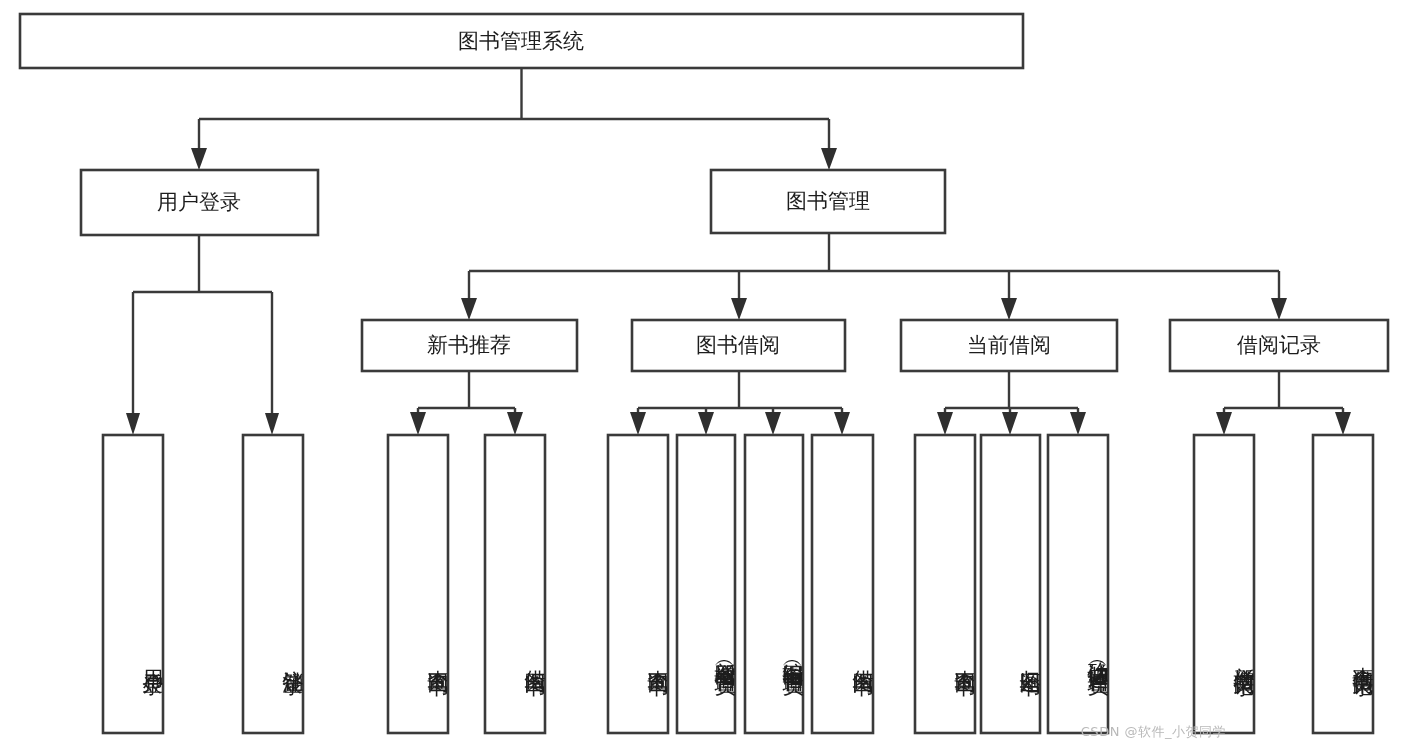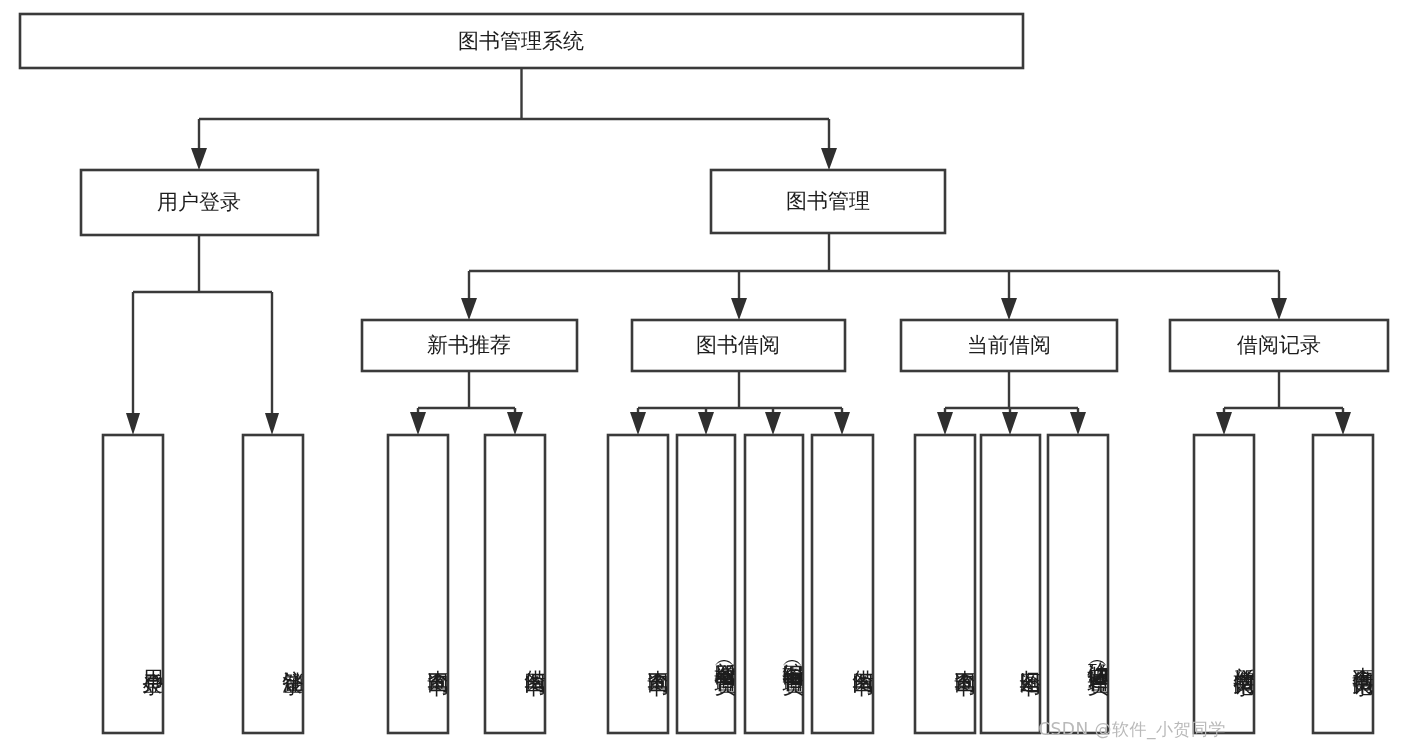--- a/index.html
+++ b/index.html
@@ -59,21 +59,21 @@
     line-height: 1;
     white-space: nowrap;
     text-align: center;
     pointer-events: none;
   }
   .watermark {
     position: absolute;
     right: 10px;
     bottom: 6px;
     font-family: "DejaVu Sans", "Liberation Sans", sans-serif;
-    font-size: 17px;
+    font-size: 13px;
     color: #b9b9b9;
     letter-spacing: 0.5px;
     white-space: nowrap;
   }
 </style>
 </head>
 <body>
 
 <div id="diagram-root">
 

